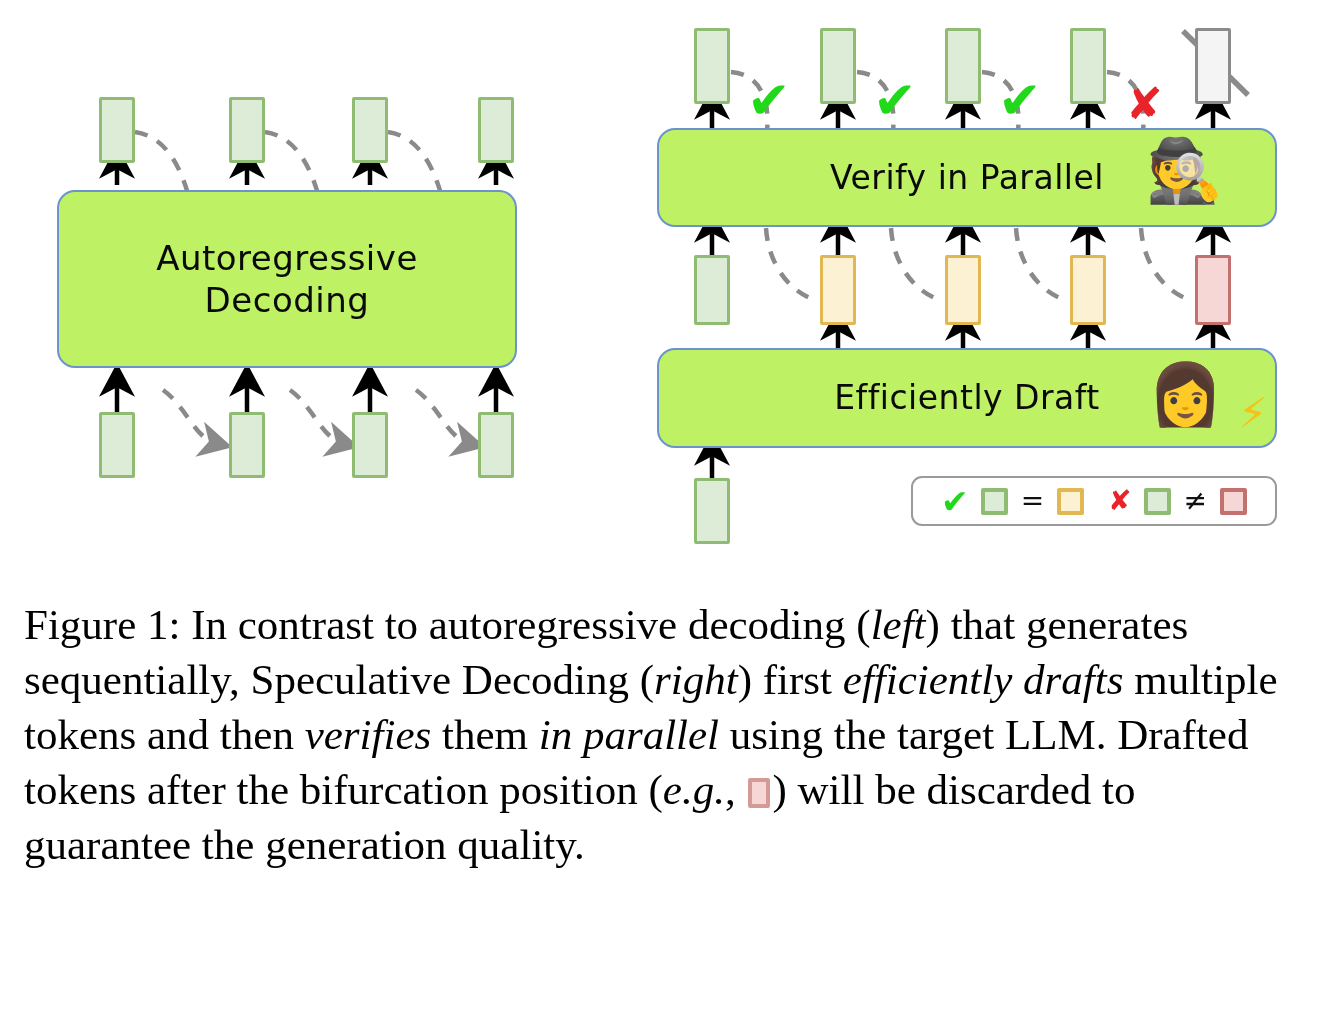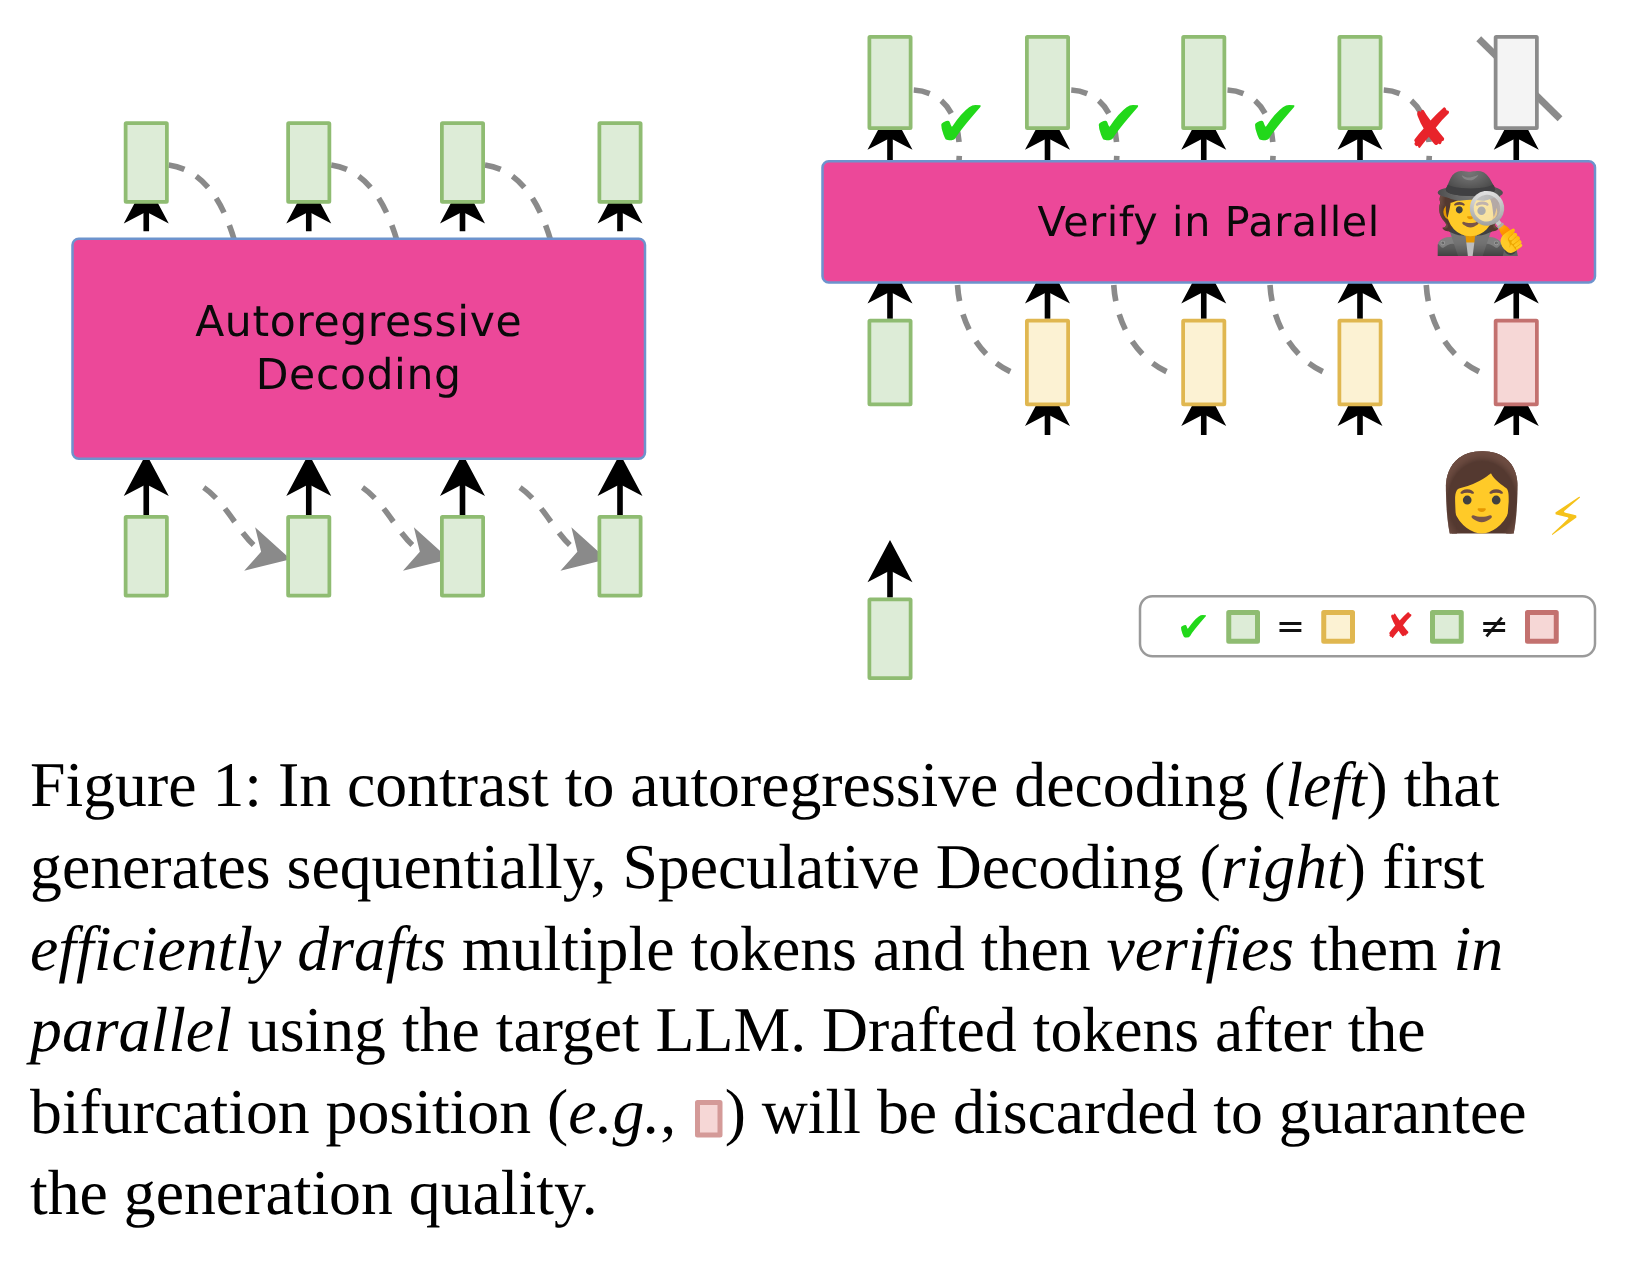--- a/index.html
+++ b/index.html
@@ -5,23 +5,23 @@
   html,body{margin:0;padding:0;background:#ffffff;}
   body{width:1318px;height:1022px;font-family:"Liberation Serif",serif;overflow:hidden;}
   #fig{position:relative;width:1318px;height:1022px;background:#fff;}
 
   
   #diagram{position:absolute;left:0;top:0;width:1318px;height:575px;}
   #svgroot{position:absolute;left:0;top:0;width:1318px;height:575px;}
 
   .proc-box{
     position:absolute;
-    background:#ec4899;
+    background:#bef264;
     border:2.5px solid #6d93cd;
-    border-radius:6px;
+    border-radius:18px;
     box-sizing:border-box;
     display:flex;align-items:center;justify-content:center;
   }
   .proc-label{
     font-family:"DejaVu Sans",sans-serif;
     font-size:34px;
     color:#0a0a0a;
     text-align:center;
     line-height:1.25;
     letter-spacing:.5px;
@@ -74,21 +74,21 @@
   #legend .sw.yellow{background:#fcf2d3;border:4px solid #e0b750;}
   #legend .sw.red{background:#f6d7d6;border:4px solid #c3716f;}
   #legend .op{font-family:"DejaVu Sans",sans-serif;font-size:28px;color:#111;line-height:1;padding:0 3px;}
 
   
   #caption{
     position:absolute;
     left:24px;top:597px;
     width:1272px;
     font-family:"Liberation Serif",serif;
-    font-size:51px;
+    font-size:43px;
     line-height:1.28;
     color:#000;
     text-align:left;
   }
   #caption i{font-style:italic;}
   .cap-swatch{
     display:inline-block;
     width:22px;height:30px;
     background:#f6d7d6;
     border:4px solid #d49a98;
@@ -214,20 +214,23 @@
       <span class="proc-label small">Verify in Parallel</span>
     </div>
     <span class="emoji" style="left:1146px;top:140px;font-size:62px;">🕵</span>
 
     <div class="tok green" style="left:694px;top:255px;width:36px;height:70px;"></div>
     <div class="tok yellow" style="left:820px;top:255px;width:36px;height:70px;"></div>
     <div class="tok yellow" style="left:945px;top:255px;width:36px;height:70px;"></div>
     <div class="tok yellow" style="left:1070px;top:255px;width:36px;height:70px;"></div>
     <div class="tok red" style="left:1195px;top:255px;width:36px;height:70px;"></div>
 
+    <div class="proc-box" style="left:657px;top:348px;width:620px;height:100px;">
+      <span class="proc-label small">Efficiently Draft</span>
+    </div>
     <span class="emoji" style="left:1148px;top:364px;font-size:60px;">👩</span>
     <span class="emoji" style="left:1238px;top:393px;font-size:42px;color:#f5c21a;">⚡</span>
 
     <div class="tok green" style="left:694px;top:478px;width:36px;height:66px;"></div>
 
     <div id="legend">
       <span class="lg-check">✔</span>
       <span class="sw green"></span>
       <span class="op">=</span>
       <span class="sw yellow"></span>

